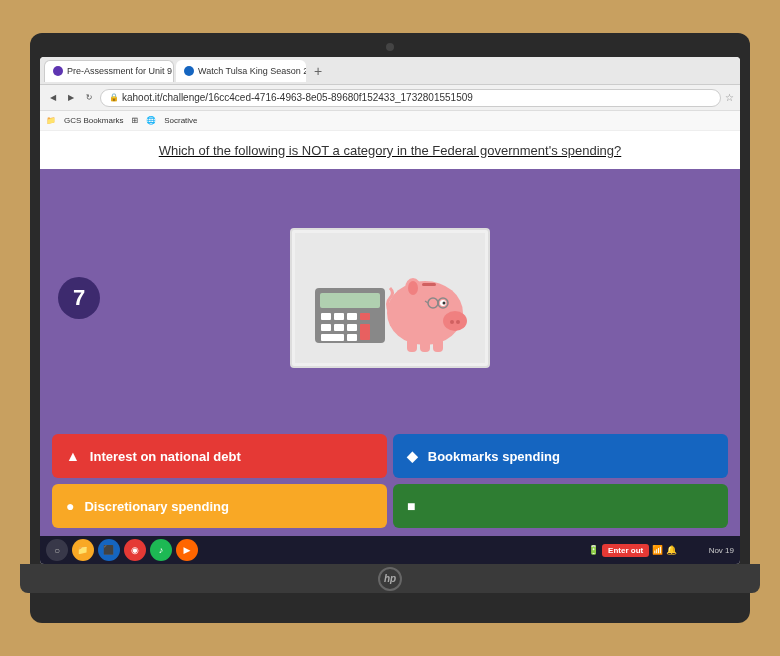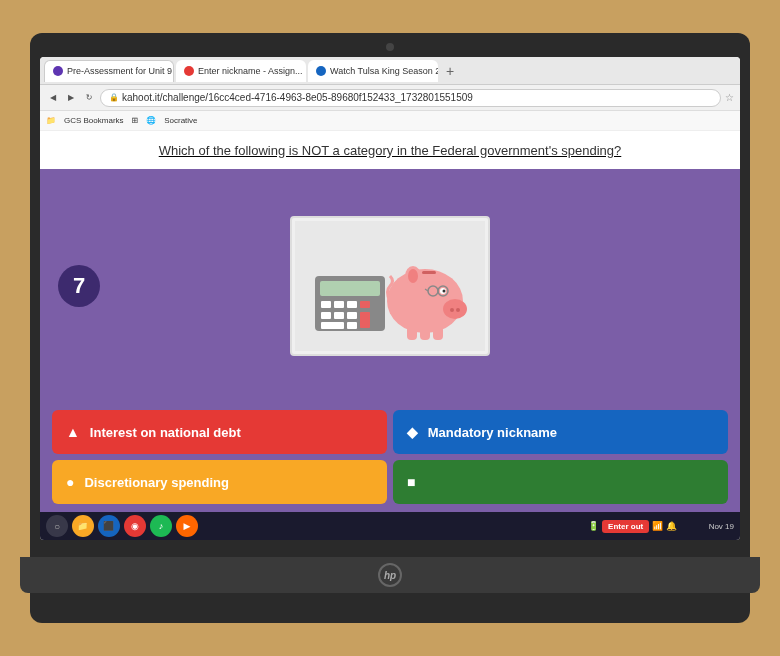--- a/index.html
+++ b/index.html
@@ -279,27 +279,27 @@
 
     .taskbar-time {
       font-size: 8px;
       color: #ccc;
       margin-left: 4px;
       padding-left: 24px;
     }
 
     .laptop-base {
       width: 740px;
-      height: 36px;
+      height: 29px;
       background: #3a3a3a;
       border-radius: 0 0 8px 8px;
       display: flex;
       align-items: center;
       justify-content: center;
-      margin-top: 17px;
+      margin-top: 0;
     }
 
     .hp-logo {
       width: 24px;
       height: 24px;
       border: 2px solid #666;
       border-radius: 50%;
       display: flex;
       align-items: center;
       justify-content: center;
@@ -313,25 +313,20 @@
 <body>
 
 <div class="laptop-outer">
   <div class="camera-dot"></div>
   <div class="screen">
 
     <div class="browser-tabs">
       <div class="tab active">
         <div class="tab-icon" style="background:#5e35b1;"></div>
         <span>Pre-Assessment for Unit 9 - T...</span>
-
-      </div>
-      <div class="tab">
-        <div class="tab-icon" style="background:#e53935;"></div>
-        <span>Enter nickname - Assign...</span>
 
       </div>
       <div class="tab">
         <div class="tab-icon" style="background:#1565c0;"></div>
         <span>Watch Tulsa King Season 2 &amp;...</span>
 
       </div>
       <span class="tab-add">+</span>
     </div>
 
@@ -413,21 +408,21 @@
         </div>
       </div>
 
       <div class="answers-grid">
         <div class="answer-btn answer-red">
           <span class="shape">▲</span>
           <span>Interest on national debt</span>
         </div>
         <div class="answer-btn answer-blue">
           <span class="shape">◆</span>
-          <span>Mandatory nickname</span>
+          <span>Bookmarks spending</span>
         </div>
         <div class="answer-btn answer-yellow">
           <span class="shape">●</span>
           <span>Discretionary spending</span>
         </div>
         <div class="answer-btn answer-green">
           <span class="shape">■</span>
         </div>
       </div>
     </div>

